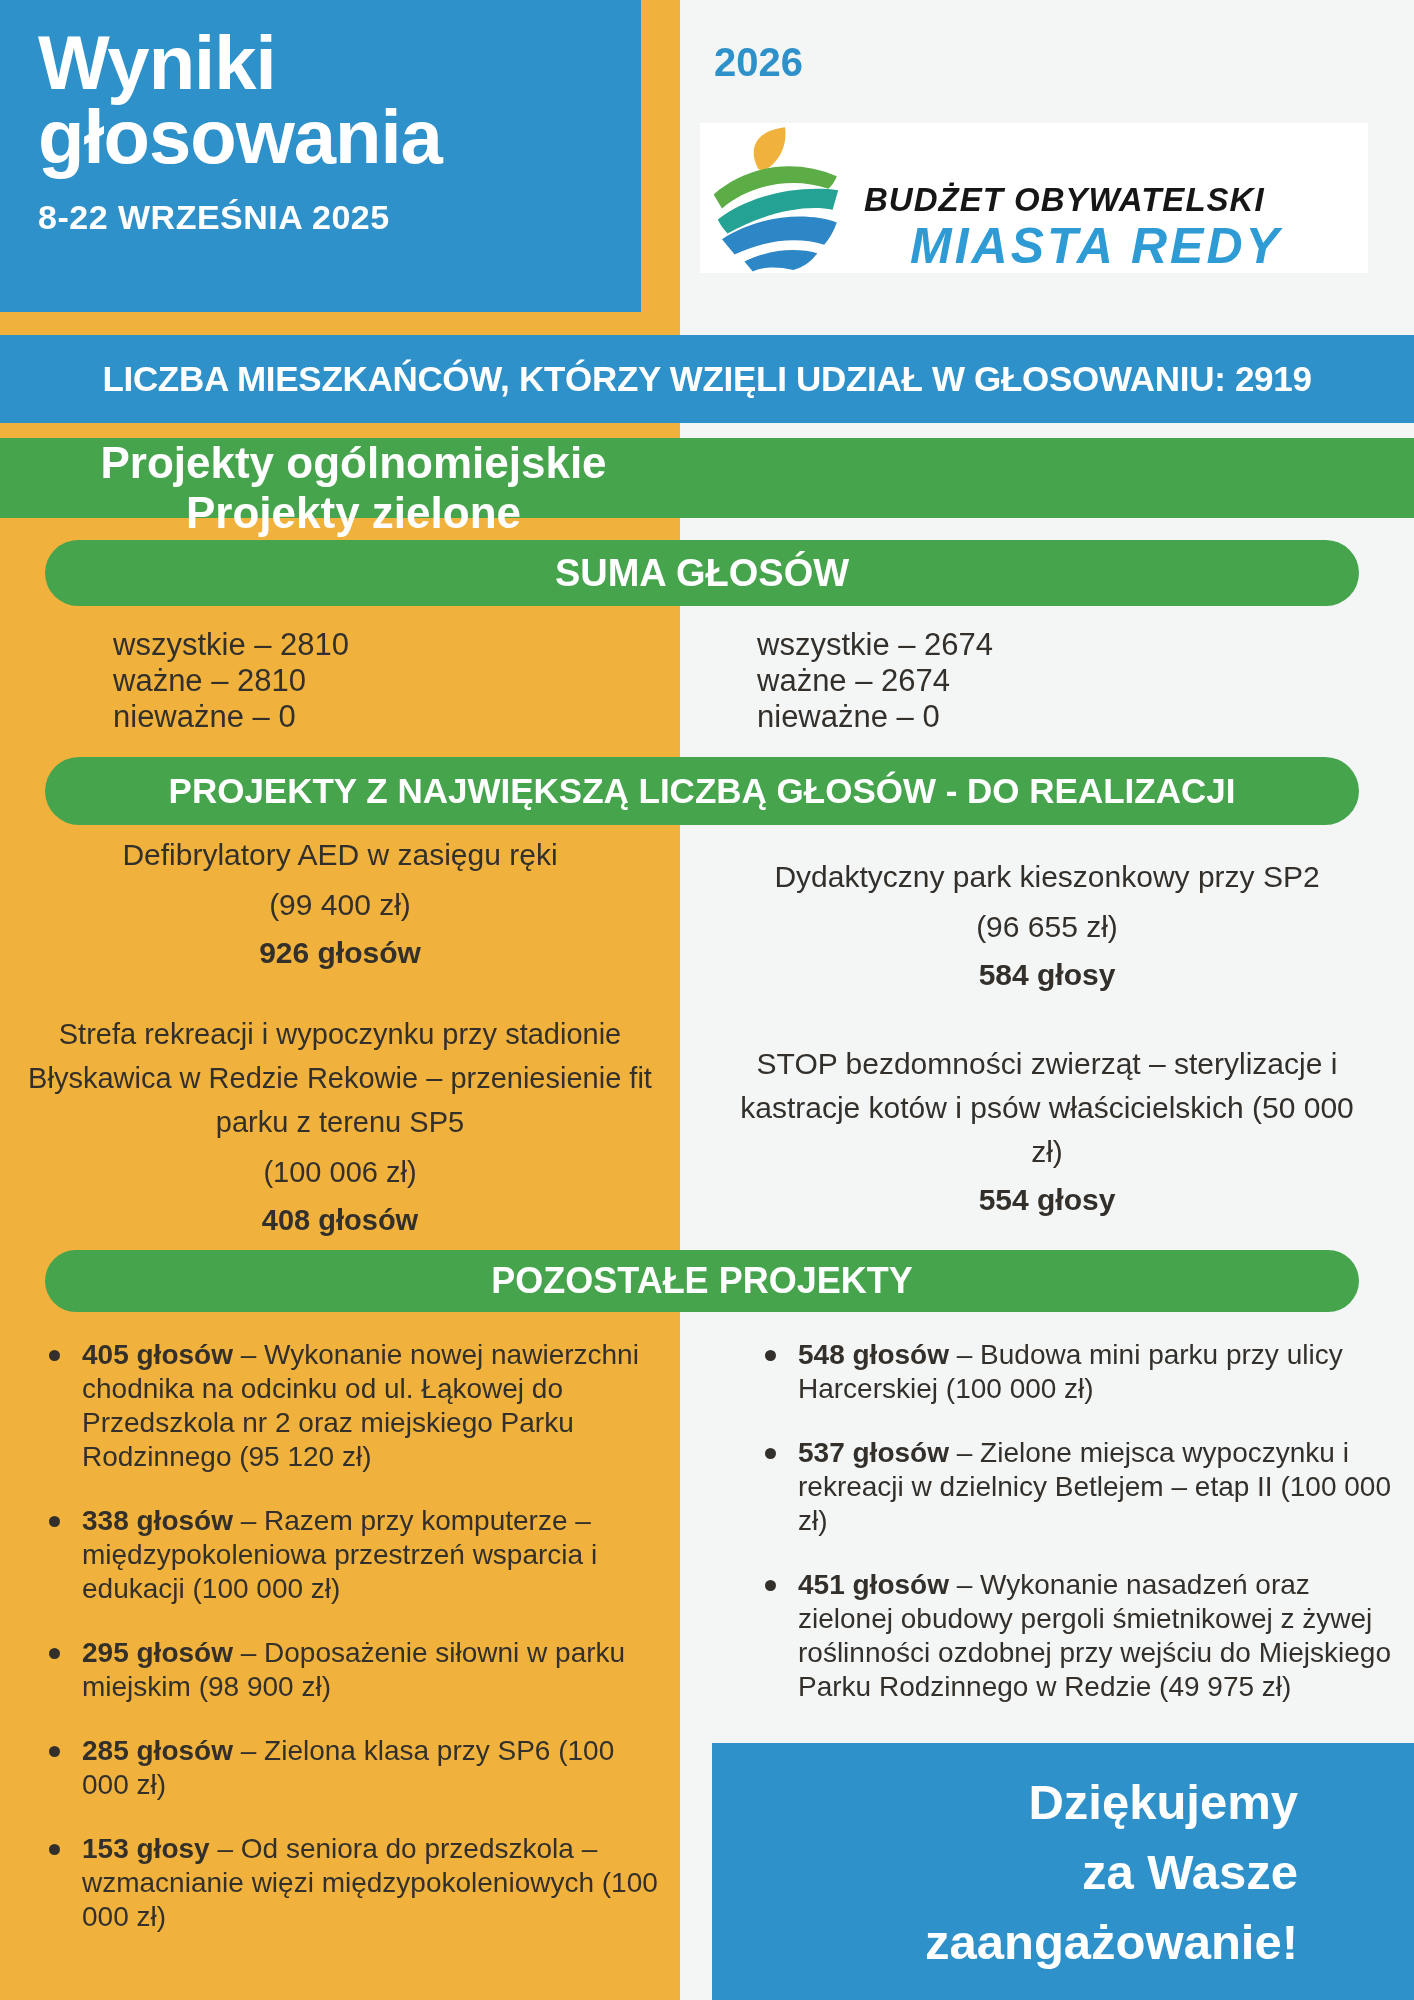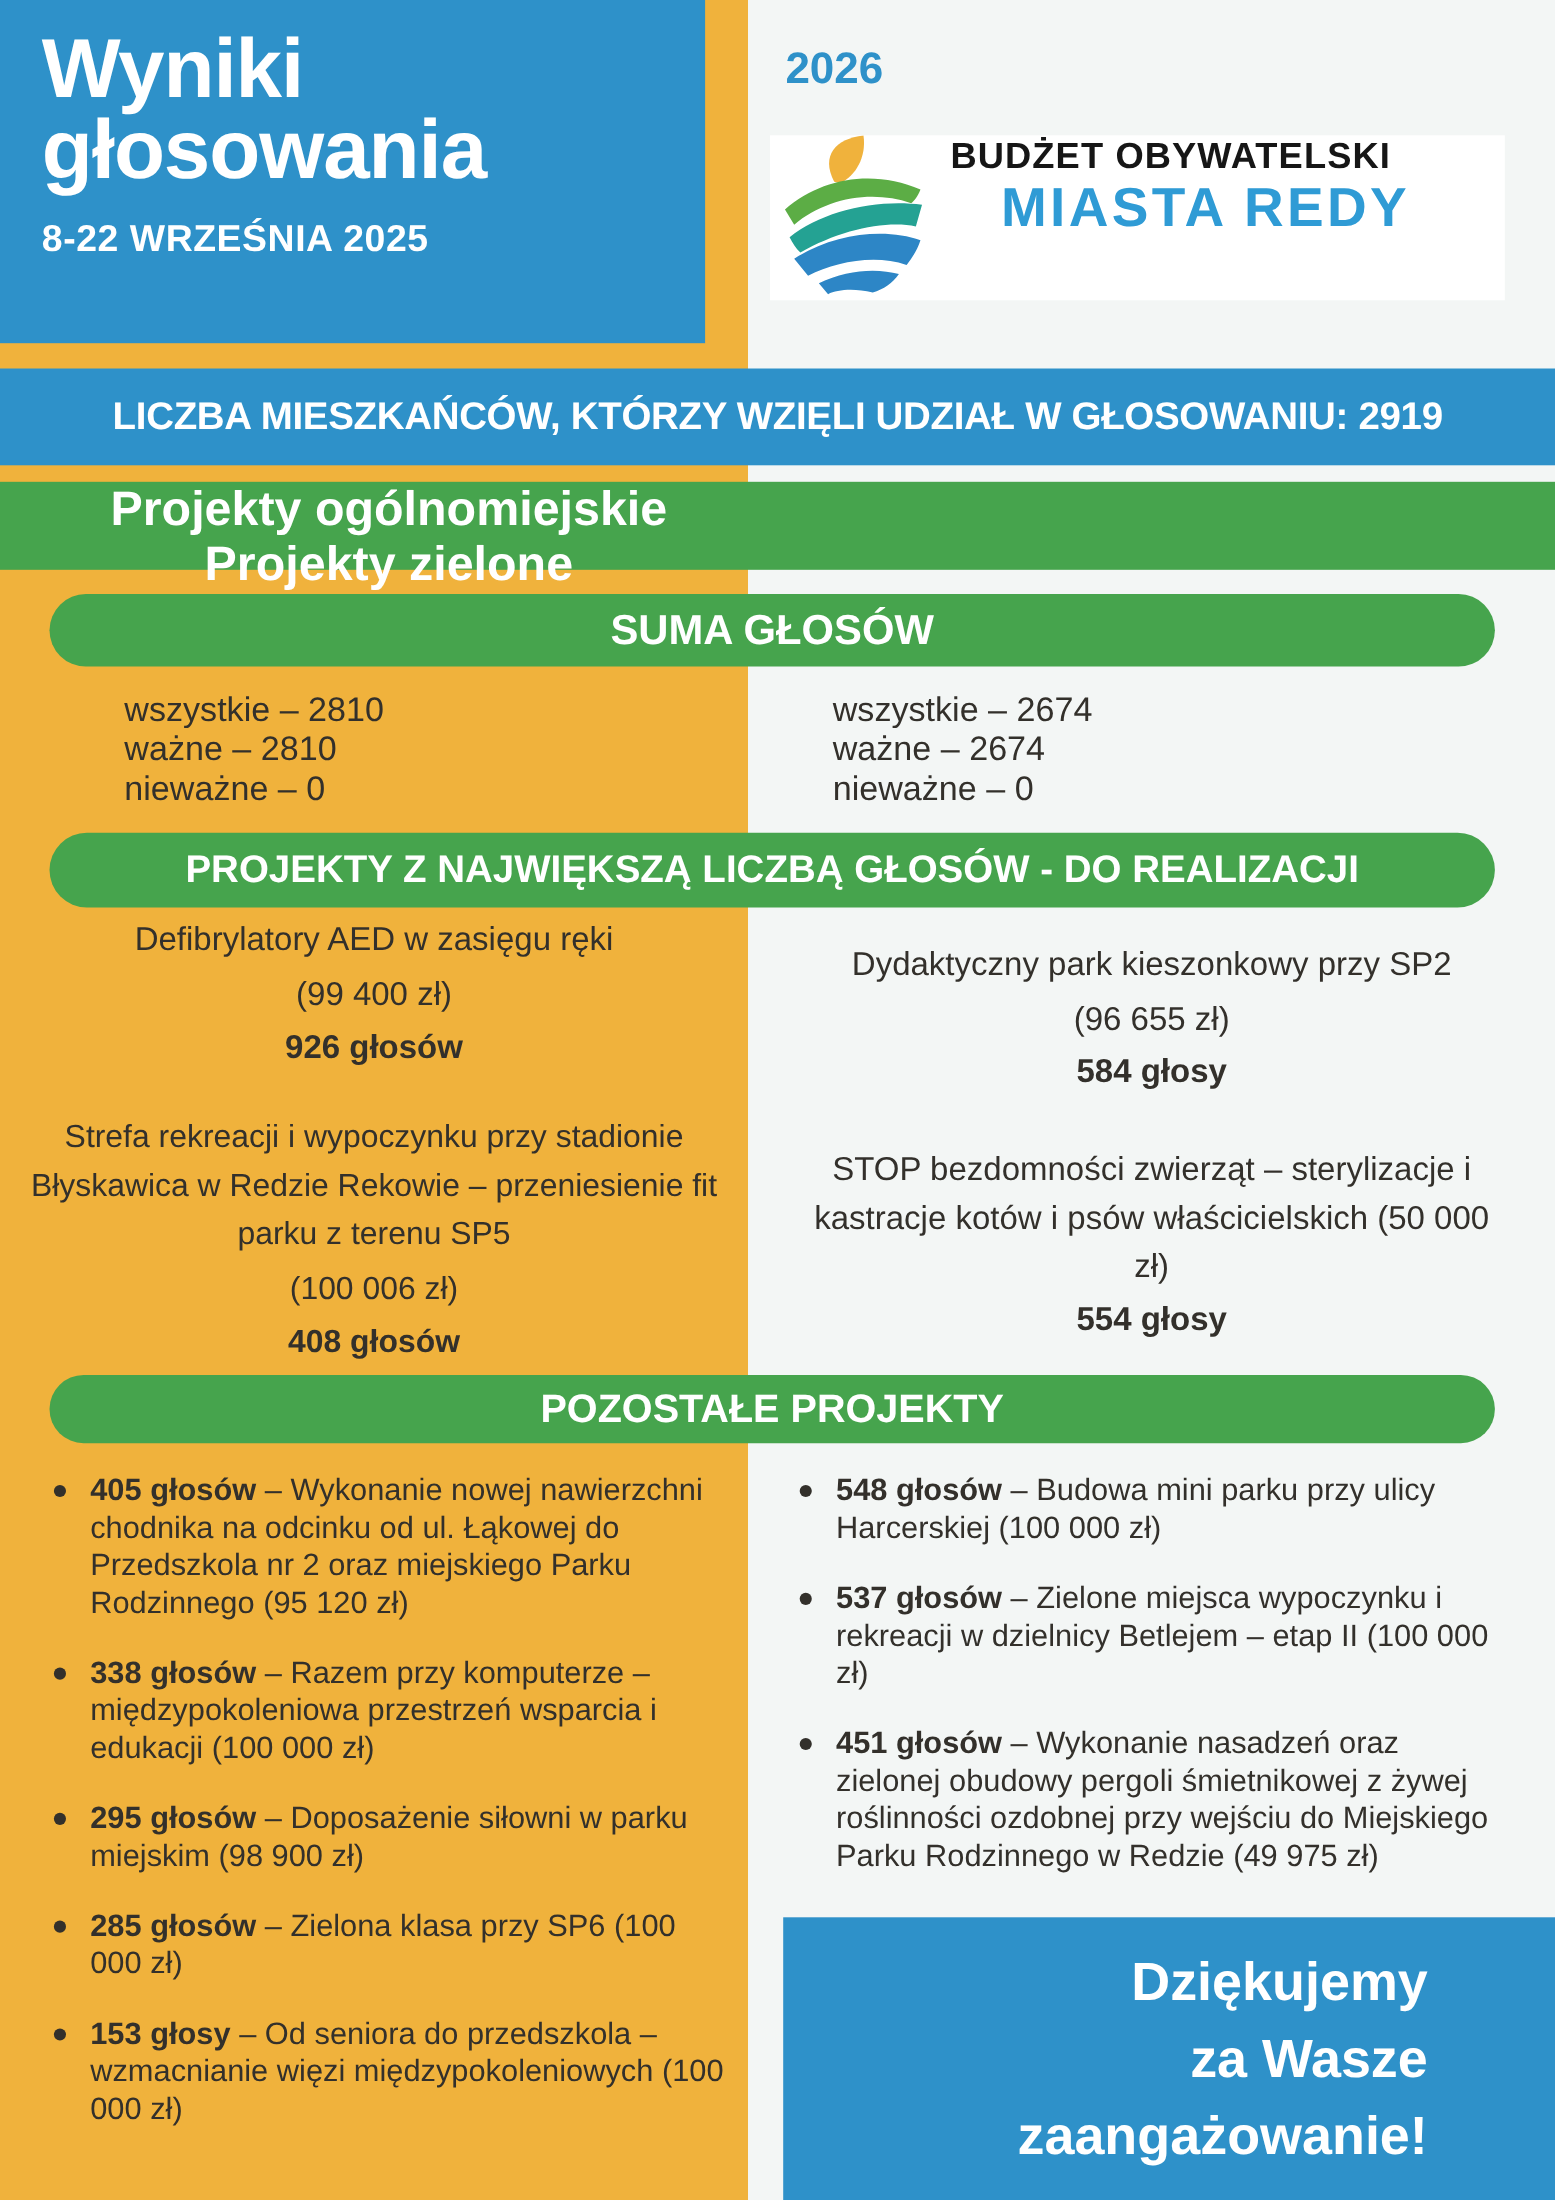--- a/index.html
+++ b/index.html
@@ -13,21 +13,21 @@
 
   
   .hero{position:absolute;left:0;top:0;width:641px;height:312px;background:var(--blue,#2E91C9);
         color:#fff;box-sizing:border-box;padding:26px 12px 0 38px;}
   .hero-title{font-size:76px;font-weight:bold;line-height:74px;letter-spacing:-1px;}
   .hero-sub{font-size:34px;font-weight:bold;margin-top:24px;letter-spacing:.5px;}
 
   .year{position:absolute;left:714px;top:40px;font-size:40px;font-weight:bold;color:var(--blue,#2E91C9);}
 
   .logo-box{position:absolute;left:700px;top:123px;width:668px;height:150px;background:#fff;
-            display:flex;align-items:flex-start;}
+            display:flex;align-items:flex-end;font-style:italic;}
   .logo-svg{width:140px;height:146px;margin-left:8px;flex:none;}
   .logo-text{margin-left:16px;}
   .logo-line1{font-size:33px;font-weight:bold;color:#161616;letter-spacing:1px;white-space:nowrap;}
   .logo-line2{font-size:50px;font-weight:bold;color:var(--logo_blue,#2F9BD5);letter-spacing:3px;line-height:54px;white-space:nowrap;margin-left:46px;}
 
   .participation{position:absolute;left:0;top:335px;width:1414px;height:88px;background:var(--blue,#2E91C9);
                  color:#fff;display:flex;align-items:center;justify-content:center;
                  font-size:35px;font-weight:bold;letter-spacing:-0.3px;}
 
   .col-headers{position:absolute;left:0;top:438px;width:1414px;height:80px;background:var(--green,#46A44D);
@@ -48,21 +48,21 @@
   .winner .name{line-height:44px;}
   .winner .cost{line-height:44px;margin-top:6px;}
   .winner .votes{line-height:44px;margin-top:4px;font-weight:bold;}
   .w-l1{left:20px;top:833px;width:640px;}
   .w-r1{left:727px;top:855px;width:640px;}
   .w-l2{left:0;top:1012px;width:680px;font-size:29px;}
   .w-r2{left:727px;top:1042px;width:640px;}
 
   .list{position:absolute;top:1338px;font-size:28px;color:var(--dark,#33302B);line-height:34px;}
   .list-left{left:45px;width:622px;}
-  .list-right{left:723px;width:648px;}
+  .list-right{left:761px;width:648px;}
   .li{display:flex;margin-bottom:30px;}
   .dot{width:11px;height:11px;border-radius:50%;background:var(--dark,#33302B);margin:12px 22px 0 4px;flex:none;}
   .li-text{flex:1;}
   .b{font-weight:bold;}
 
   .thanks{position:absolute;left:712px;top:1743px;width:702px;height:257px;background:var(--blue,#2E91C9);
           color:#fff;text-align:right;box-sizing:border-box;padding:24px 116px 16px 0;
           font-size:49px;font-weight:bold;line-height:70px;}
 </style>
 </head>

